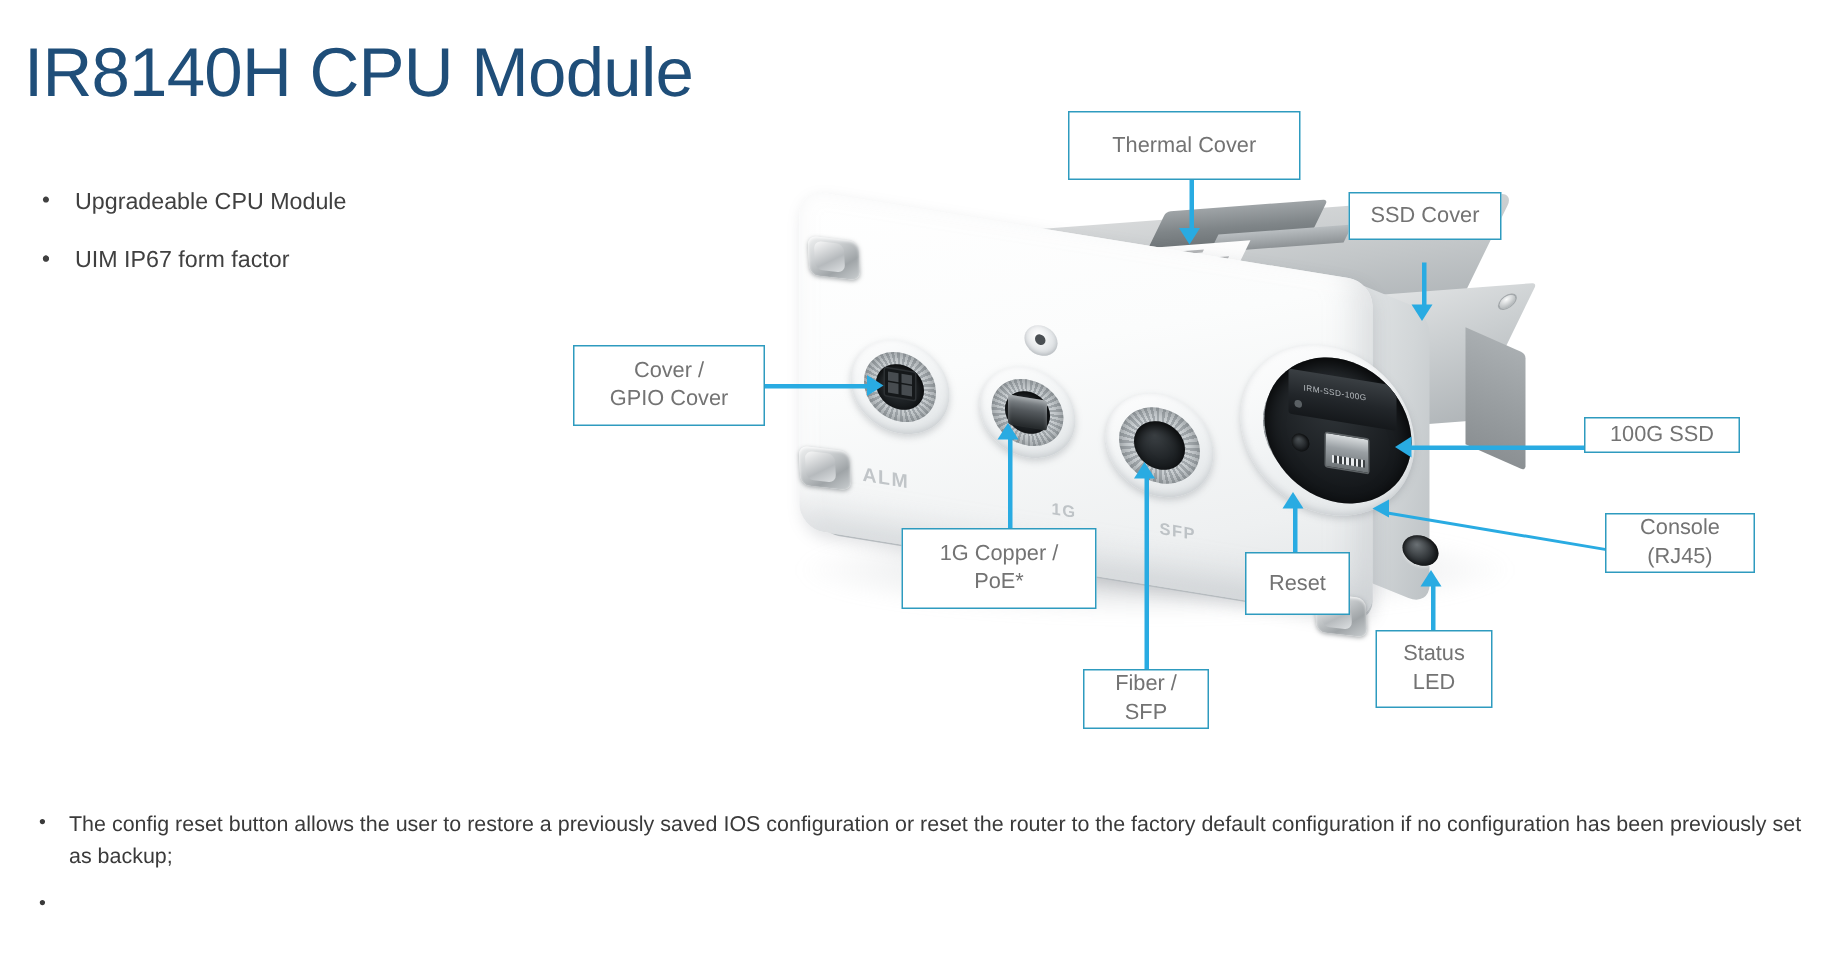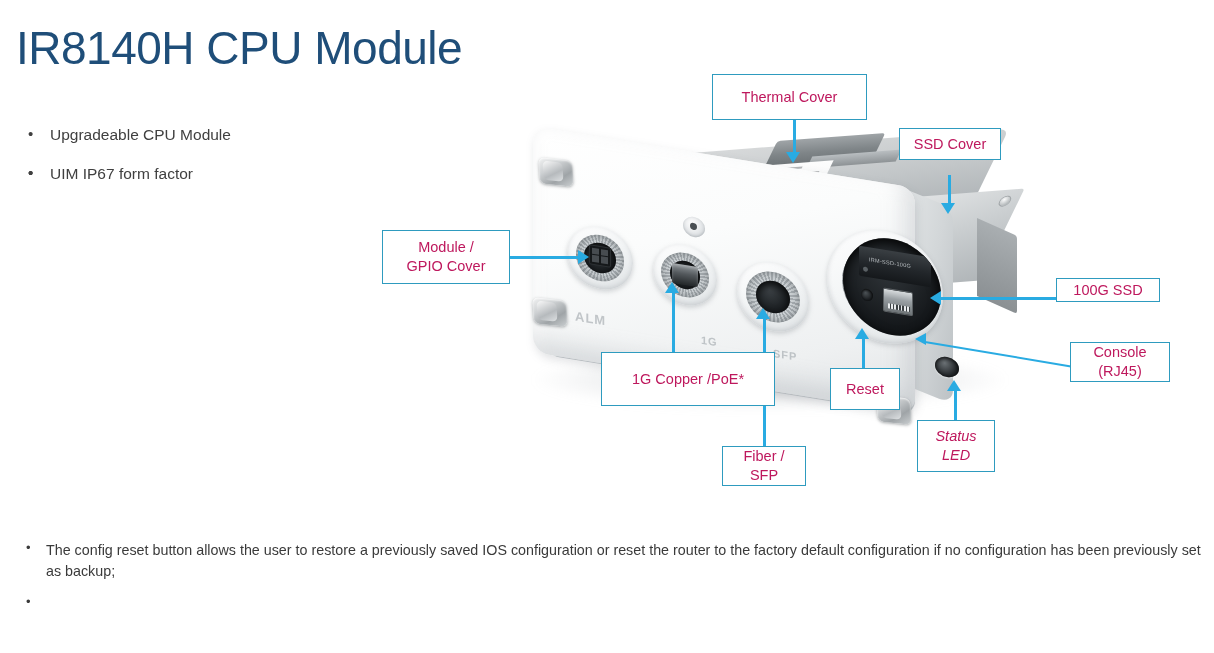--- a/index.html
+++ b/index.html
@@ -264,21 +264,21 @@
   .engrave.alm{ left:70px;  top:176px; }
   .engrave.g1g{ left:196px; top:200px; font-size:11px; }
   .engrave.sfp{ left:268px; top:214px; font-size:11px; }
   .engrave.con{ left:356px; top:236px; font-size:11px; }
 
   
   .callout{
     position:absolute;
     background:#ffffff;
     border:1.6px solid #2e9bbf;
-    color:#be185d;
+    color:#737373;
     font-size:14.5px;
     line-height:1.3;
     display:flex; align-items:center; justify-content:center;
     text-align:left;
     padding:4px 8px;
     z-index:30;
   }
 
   
   .lead{ position:absolute; background:#29abe2; z-index:25; }
@@ -400,47 +400,47 @@
 <div class="lead v" style="left:793px; top:120px; height:34px;"></div>
 <div class="arrow down" style="left:786px; top:152px;"></div>
 
 <div class="callout" style="left:899px; top:128px; width:102px; height:32px;">
   <span>SSD Cover</span>
 </div>
 <div class="lead v" style="left:948px; top:175px; height:30px;"></div>
 <div class="arrow down" style="left:941px; top:203px;"></div>
 
 <div class="callout" style="left:382px; top:230px; width:128px; height:54px; flex-direction:column;">
-  <span>Module /</span>
+  <span>Cover /</span>
   <span>GPIO Cover</span>
 </div>
 <div class="lead h" style="left:510px; top:256px; width:70px;"></div>
 <div class="arrow right" style="left:578px; top:250px;"></div>
 
-<div class="callout" style="left:601px; top:352px; width:174px; height:54px; flex-direction:row;">
+<div class="callout" style="left:601px; top:352px; width:130px; height:54px; flex-direction:column;">
   <span>1G Copper /</span>
   <span>PoE*</span>
 </div>
 <div class="lead v" style="left:672px; top:292px; height:60px;"></div>
 <div class="arrow up" style="left:665px; top:282px;"></div>
 
 <div class="callout" style="left:722px; top:446px; width:84px; height:40px; flex-direction:column;">
   <span>Fiber /</span>
   <span>SFP</span>
 </div>
 <div class="lead v" style="left:763px; top:318px; height:128px;"></div>
 <div class="arrow up" style="left:756px; top:308px;"></div>
 
 <div class="callout" style="left:830px; top:368px; width:70px; height:42px;">
   <span>Reset</span>
 </div>
 <div class="lead v" style="left:862px; top:338px; height:30px;"></div>
 <div class="arrow up" style="left:855px; top:328px;"></div>
 
-<div class="callout" style="left:917px; top:420px; width:78px; height:52px; flex-direction:column;font-style:italic;">
+<div class="callout" style="left:917px; top:420px; width:78px; height:52px; flex-direction:column;">
   <span>Status</span>
   <span>LED</span>
 </div>
 <div class="lead v" style="left:954px; top:390px; height:30px;"></div>
 <div class="arrow up" style="left:947px; top:380px;"></div>
 
 <div class="callout" style="left:1056px; top:278px; width:104px; height:24px;">
   <span>100G SSD</span>
 </div>
 <div class="lead h" style="left:940px; top:297px; width:117px;"></div>

